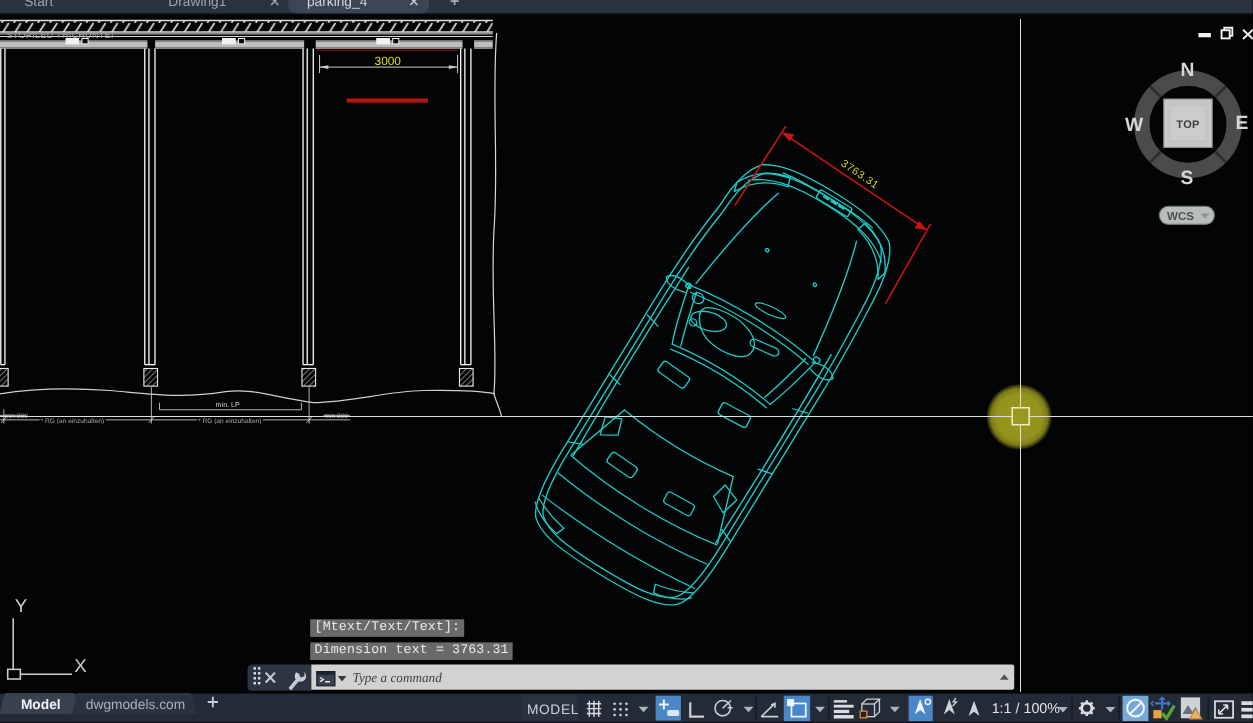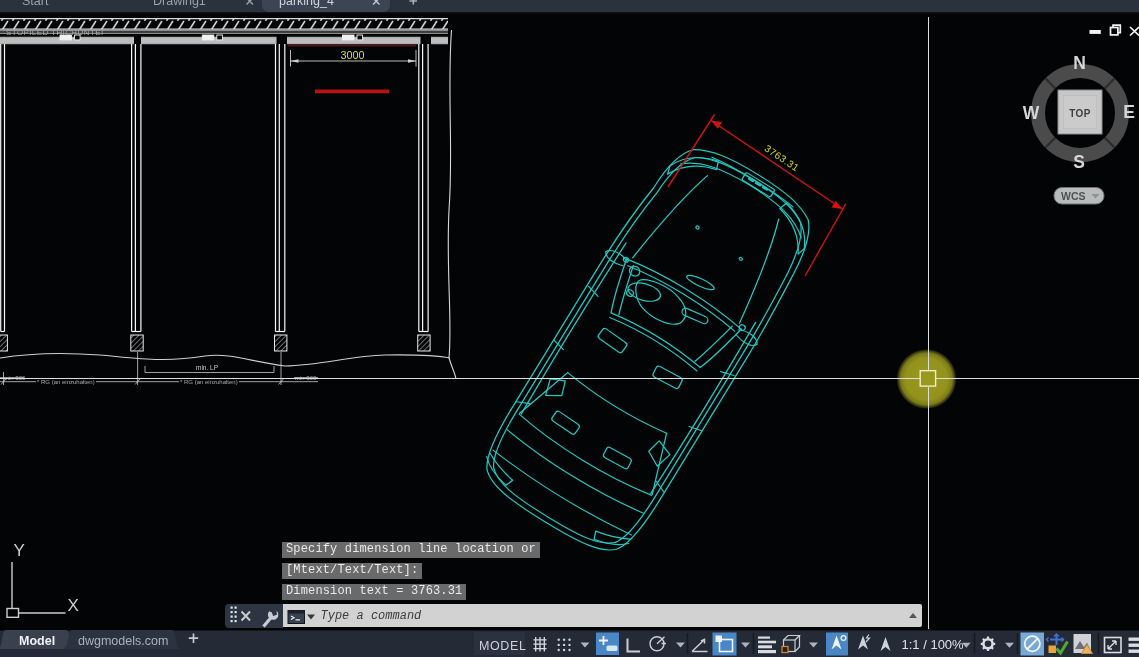--- a/index.html
+++ b/index.html
@@ -1,20 +1,20 @@
 <!DOCTYPE html>
 <html><head><meta charset="utf-8">
 <style>
 html,body{margin:0;padding:0;background:#000;}
 #app{position:relative;width:1139px;height:657px;overflow:hidden;background:#04060a;font-family:"Liberation Sans",sans-serif;}
 #canvas{position:absolute;left:0;top:0;}
 .hist{position:absolute;left:282px;font-family:"Liberation Mono",monospace;font-size:12px;line-height:15.8px;color:#e9e9e9;background:#6a6a6a;padding:0 4px;white-space:pre;letter-spacing:0.15px;}
 #cmdgrip{position:absolute;left:225px;top:603.5px;width:58px;height:24.2px;background:#2d3542;border-radius:4px 0 0 4px;}
 #cmdbar{position:absolute;left:283px;top:603.5px;width:639px;height:23.5px;background:#d2d2d2;border-radius:0 2px 2px 0;}
-#cmdtext{position:absolute;left:320.5px;top:608.5px;font-family:Liberation Mono, monospace;font-style:italic;font-size:12px;color:#3c3c3c;}
+#cmdtext{position:absolute;left:320.5px;top:608.5px;font-family:Liberation Serif, serif;font-style:italic;font-size:12px;color:#3c3c3c;}
 </style></head>
 <body>
 <div id="app">
 <svg id="canvas" width="1139" height="657" viewBox="0 0 1139 657">
 <defs>
 <pattern id="hb" width="11" height="10.4" patternUnits="userSpaceOnUse">
           <line x1="1.5" y1="10.4" x2="8" y2="0" stroke="#e2e2e2" stroke-width="1.5"></line>
         </pattern>
 <pattern id="h45" width="3.6" height="3.6" patternUnits="userSpaceOnUse" patternTransform="rotate(45)">
           <line x1="0" y1="0" x2="0" y2="3.6" stroke="#d0d0d0" stroke-width="1"></line>
@@ -271,21 +271,20 @@
 <text x="153" y="5.2" fill="#9aa2ad">Drawing1</text>
 <text x="279" y="5.2" fill="#cfd5dc">parking_4</text>
 </g>
 <g stroke="#99a1ab" stroke-width="1.4" fill="none">
 <path d="M246.5,-2 L253,4.5 M253,-2 L246.5,4.5"></path>
 <path d="M373,-2 L379.5,4.5 M379.5,-2 L373,4.5" stroke="#c2c9d1"></path>
 <path d="M413.3,-3 V4.5 M409.5,1 H417" stroke="#a6adb6" stroke-width="1.6"></path>
 </g>
 </svg>
 
-<div class="hist" style="top:542px;">Specify dimension line location or</div>
 <div class="hist" style="top:563.3px;">[Mtext/Text/Text]:</div>
 <div class="hist" style="top:584.2px;">Dimension text = 3763.31</div>
 <div id="cmdgrip"></div>
 <div id="cmdbar"></div>
 <div id="cmdtext">Type a command</div>
 <svg style="position:absolute;left:225px;top:602px" width="700" height="28" viewBox="0 0 700 28">
 <g stroke="#c8cdd4" stroke-width="1.9" fill="none">
 <path d="M16.5,9.5 L25,18.5 M25,9.5 L16.5,18.5"></path>
 <path d="M38.5,24.5 L46.5,15" stroke-width="3.2"></path>
 </g>

